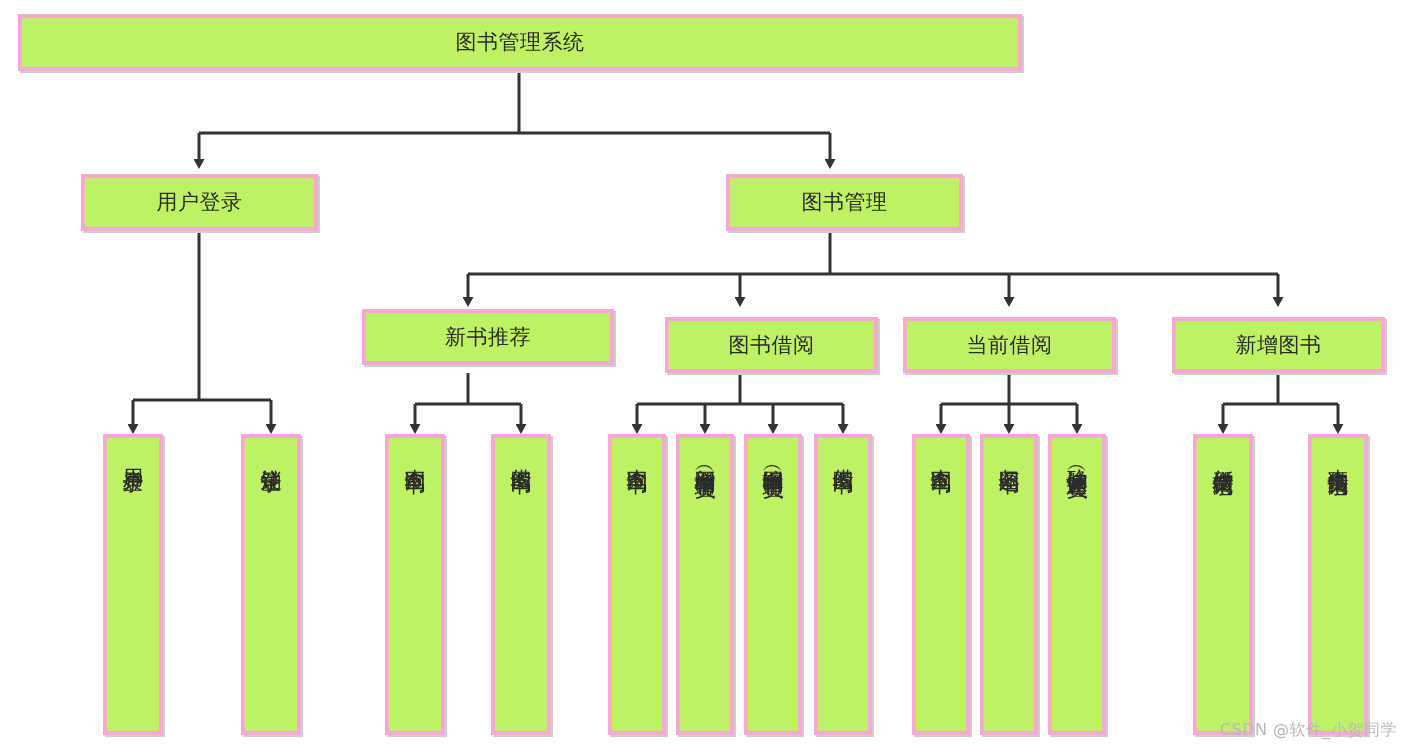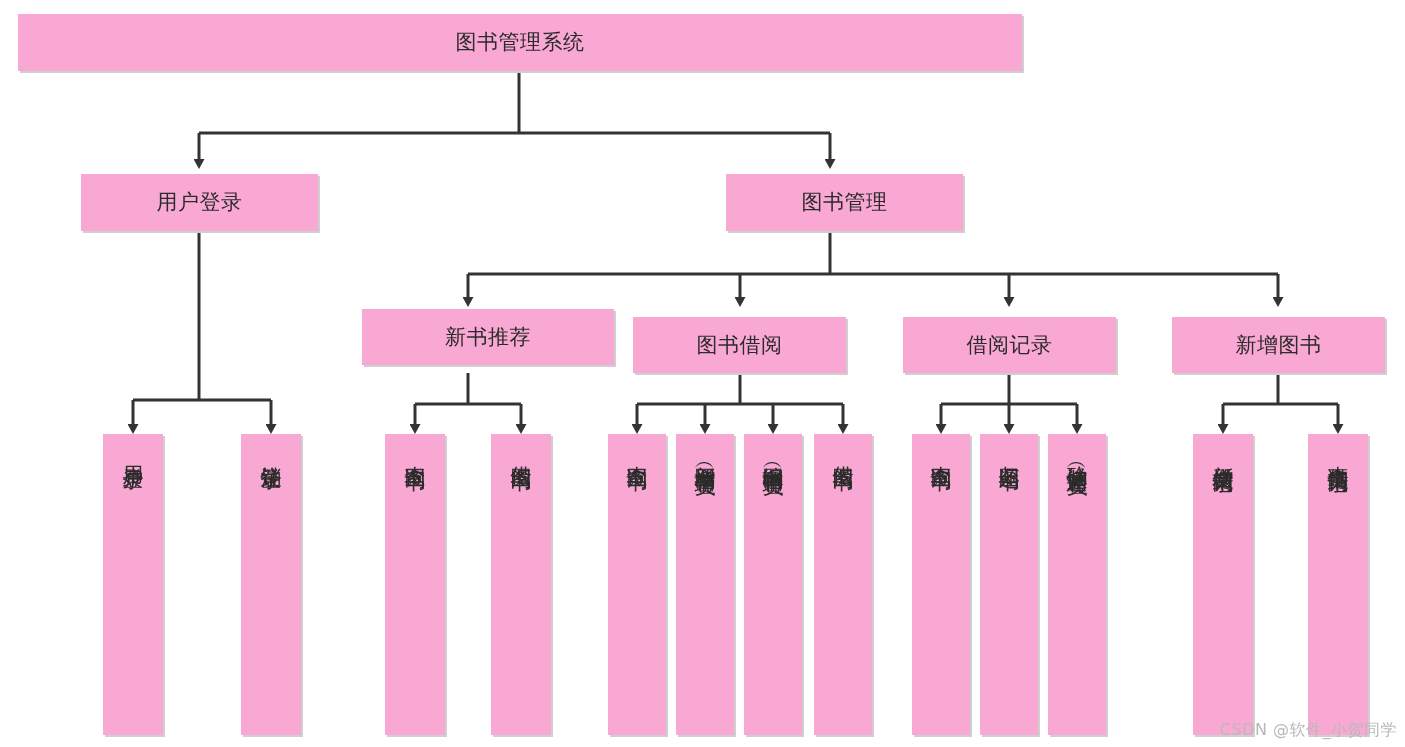--- a/index.html
+++ b/index.html
@@ -22,22 +22,22 @@
     position: absolute;
     left: 0;
     top: 0;
     width: 1405px;
     height: 747px;
     pointer-events: none;
   }
   .node {
     position: absolute;
     box-sizing: border-box;
-    background: #f9a8d4;
-    border: 1px solid #f9a8d4;
+    background: #bef264;
+    border: 4px solid #f9a8d4;
     box-shadow: 2px 2px 0 0 #cfcfcf;
     display: flex;
     align-items: center;
     justify-content: center;
     color: #2b2b2b;
     z-index: 2;
   }
   .node .lbl {
     display: block;
     text-align: center;
@@ -134,25 +134,25 @@
   <div class="node horiz" style="left:81px; top:174px; width:237px; height:57px;">
     <span class="lbl">用户登录</span>
   </div>
   <div class="node horiz" style="left:712px; top:174px; width:237px; height:57px;margin-left:14px;">
     <span class="lbl">图书管理</span>
   </div>
 
   <div class="node horiz" style="left:362px; top:309px; width:252px; height:56px;">
     <span class="lbl">新书推荐</span>
   </div>
-  <div class="node horiz" style="left:633px; top:317px; width:213px; height:56px;">
+  <div class="node horiz" style="left:665px; top:317px; width:213px; height:56px;">
     <span class="lbl">图书借阅</span>
   </div>
   <div class="node horiz" style="left:903px; top:317px; width:213px; height:56px;">
-    <span class="lbl">借阅记录</span>
+    <span class="lbl">当前借阅</span>
   </div>
   <div class="node horiz" style="left:1172px; top:317px; width:213px; height:56px;">
     <span class="lbl">新增图书</span>
   </div>
 
   <div class="node vert" style="left:103px; top:434px; width:60px; height:301px;">
     <span class="lbl">用户登录</span>
   </div>
   <div class="node vert" style="left:241px; top:434px; width:60px; height:301px;">
     <span class="lbl">注销登录</span>

